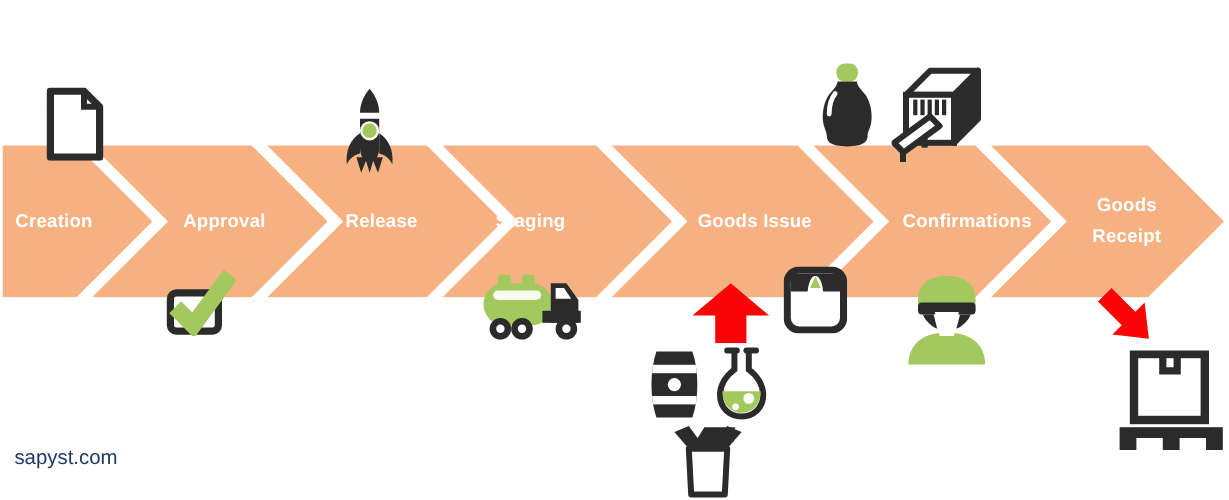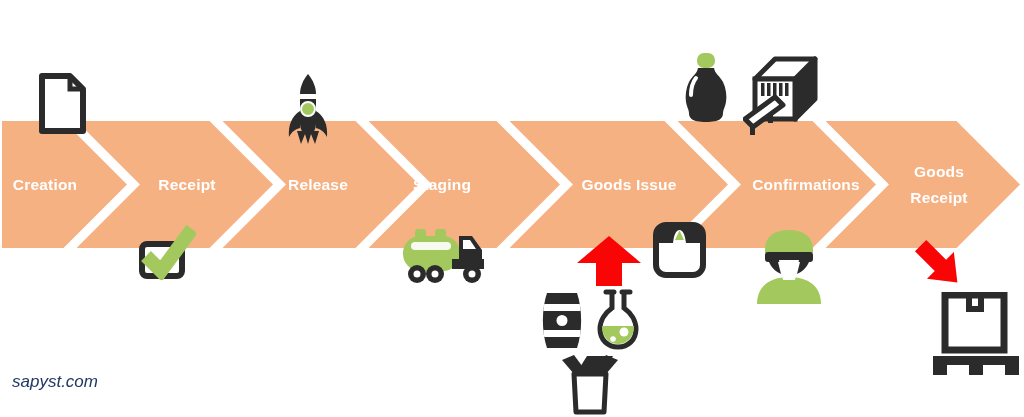--- a/index.html
+++ b/index.html
@@ -19,39 +19,39 @@
   .seg6{left:823.5px;width:194.5px;clip-path:polygon(0px 0px,131px 0px,194.5px 63.5px,131px 127px,0px 127px,63.5px 63.5px);}
   .lbl{
     position:absolute;top:63.5px;transform:translate(-50%,-50%);
     color:#fff;font-weight:bold;font-size:15.5px;white-space:nowrap;z-index:2;
     letter-spacing:.2px;text-align:center;
   }
   .lbl.wrap{white-space:normal;width:90px;line-height:26px;}
   .ic{position:absolute;z-index:3;}
   #watermark{
     position:absolute;left:12px;top:372px;z-index:3;
-    font-style:italic;font-size:17px;color:#203864;
+    font-size:17px;color:#203864;
   }
 </style>
 </head>
 <body>
 
 <div id="stage">
 
   <div id="band">
     <div class="seg seg0"></div>
     <div class="seg seg1"></div>
     <div class="seg seg2"></div>
     <div class="seg seg3"></div>
     <div class="seg seg4"></div>
     <div class="seg seg5"></div>
     <div class="seg seg6"></div>
 
     <div class="lbl" style="left:43px">Creation</div>
-    <div class="lbl" style="left:185px">Receipt</div>
+    <div class="lbl" style="left:185px">Approval</div>
     <div class="lbl" style="left:316px">Release</div>
     <div class="lbl" style="left:440px">Staging</div>
     <div class="lbl" style="left:627px">Goods Issue</div>
     <div class="lbl" style="left:804px">Confirmations</div>
     <div class="lbl wrap" style="left:937px">Goods Receipt</div>
   </div>
 
   <svg class="ic" style="left:35px;top:73px" width="55" height="61" viewBox="0 0 55 61">
     <path d="M7 3 L35 3 L48 16 L48 58 L7 58 Z" fill="#fff" stroke="#2B2B2B" stroke-width="6" stroke-linejoin="round"></path>
     <path d="M35 3 L35 16 L48 16" fill="none" stroke="#2B2B2B" stroke-width="5"></path>

